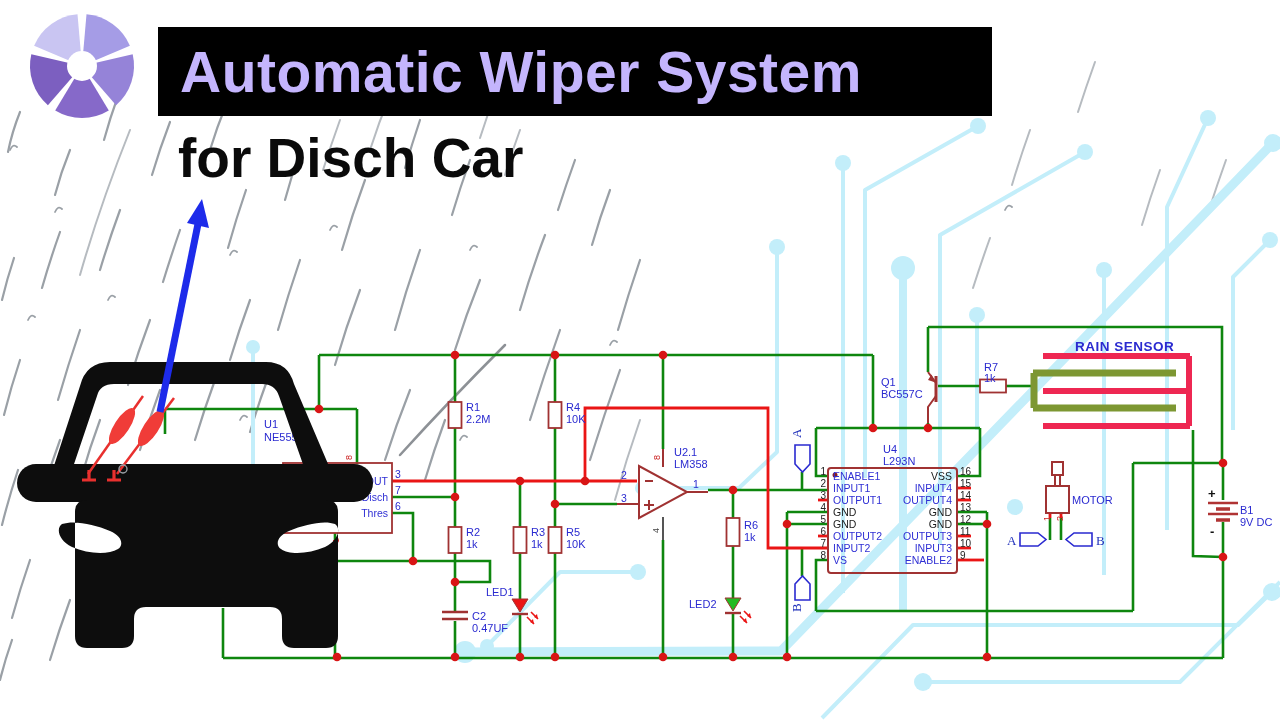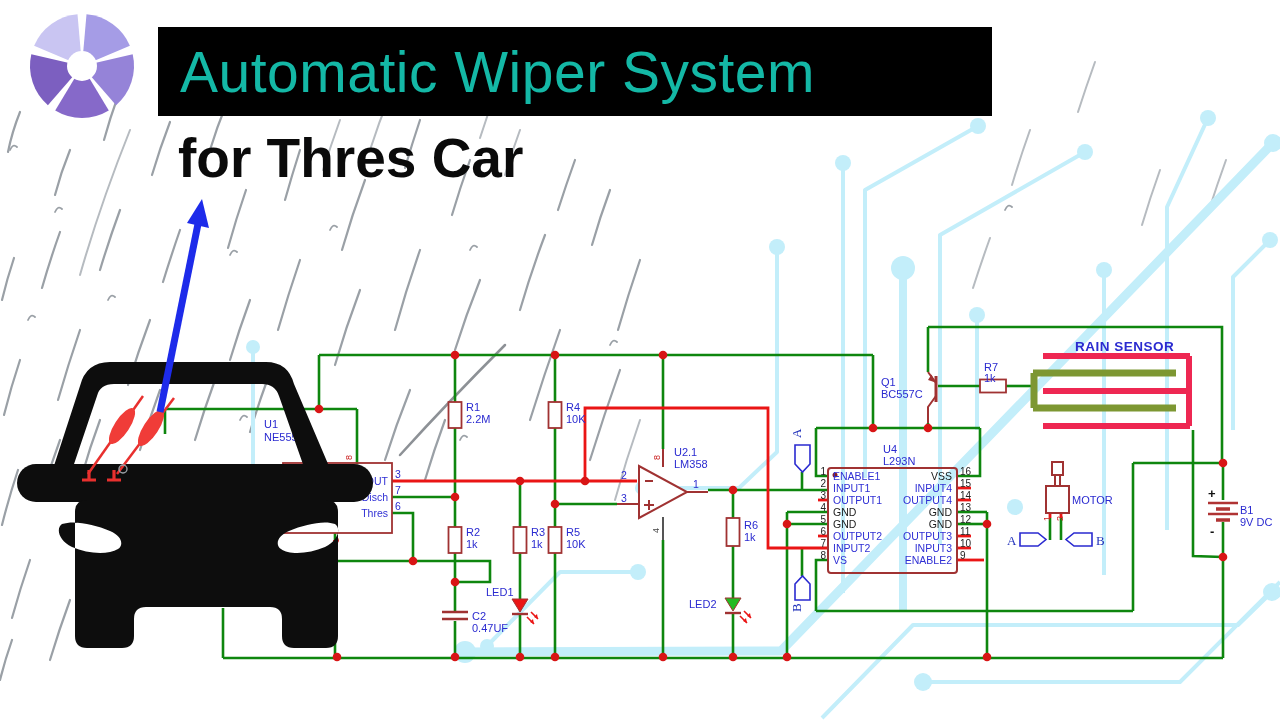--- a/index.html
+++ b/index.html
@@ -1,21 +1,21 @@
 <!DOCTYPE html>
 <html><head>
 <meta charset="utf-8">
 <style>
   html,body{margin:0;padding:0;background:#fff;}
   .stage{position:relative;width:1280px;height:720px;overflow:hidden;background:#ffffff;
          font-family:"Liberation Sans","DejaVu Sans",sans-serif;}
   .stage svg{position:absolute;left:0;top:0;}
   .title-banner{position:absolute;left:158px;top:27px;width:834px;height:89px;background:#000;
                 display:flex;align-items:center;padding-left:22px;box-sizing:border-box;}
-  .title-banner .t{color:#14b8a6;font-size:57px;font-weight:normal;letter-spacing:.5px;white-space:nowrap;}
+  .title-banner .t{color:#c4b5fd;font-size:57px;font-weight:bold;letter-spacing:.5px;white-space:nowrap;}
   .subtitle{position:absolute;left:178px;top:126px;color:#0a0a0a;font-size:55px;font-weight:bold;white-space:nowrap;}
   text{font-family:"Liberation Sans","DejaVu Sans",sans-serif;}
   .lbl{fill:#2a2ad0;font-size:11px;}
   .lbl13{fill:#2a2ad0;font-size:13.5px;font-weight:600;letter-spacing:.5px;}
   .pname{fill:#2f2fd4;font-size:10.5px;}
   .pblk{fill:#1a1a1a;font-size:10.5px;}
   .pnum{fill:#222;font-size:10px;}
   .pnumb{fill:#2a2ad0;font-size:10.5px;}
   .pnred{fill:#c22;font-size:9px;}
   .serif{fill:#2233bb;font-size:13px;font-family:"Liberation Serif","DejaVu Serif",serif;}
@@ -451,15 +451,15 @@
     <path d="M82,66 L108.8,110.6 A52,52 0 0 1 55.2,110.6 Z" fill="#8669c9"></path>
     <path d="M82,66 L47.9,105.2 A52,52 0 0 1 31.3,54.3 Z" fill="#7c5fc0"></path>
     <path d="M82,66 L34.1,45.7 A52,52 0 0 1 77.5,14.2 Z" fill="#c9c5f2"></path>
     <circle cx="82" cy="66" r="15" fill="#ffffff"></circle>
   </g>
 </svg>
 
 <div class="title-banner">
   <div class="t">Automatic Wiper System</div>
 </div>
-<div class="subtitle">for Thres Car</div>
+<div class="subtitle">for Disch Car</div>
 
 </div>
 
 </body></html>

